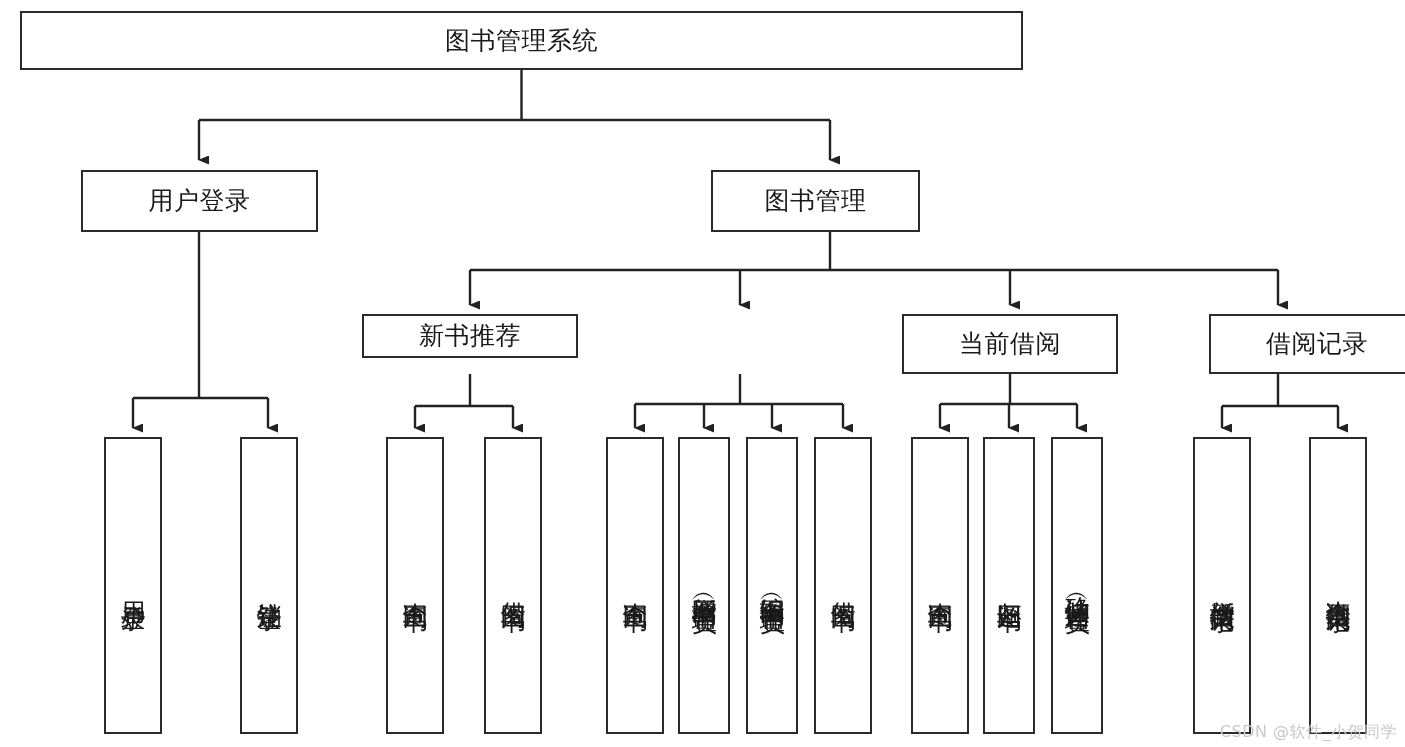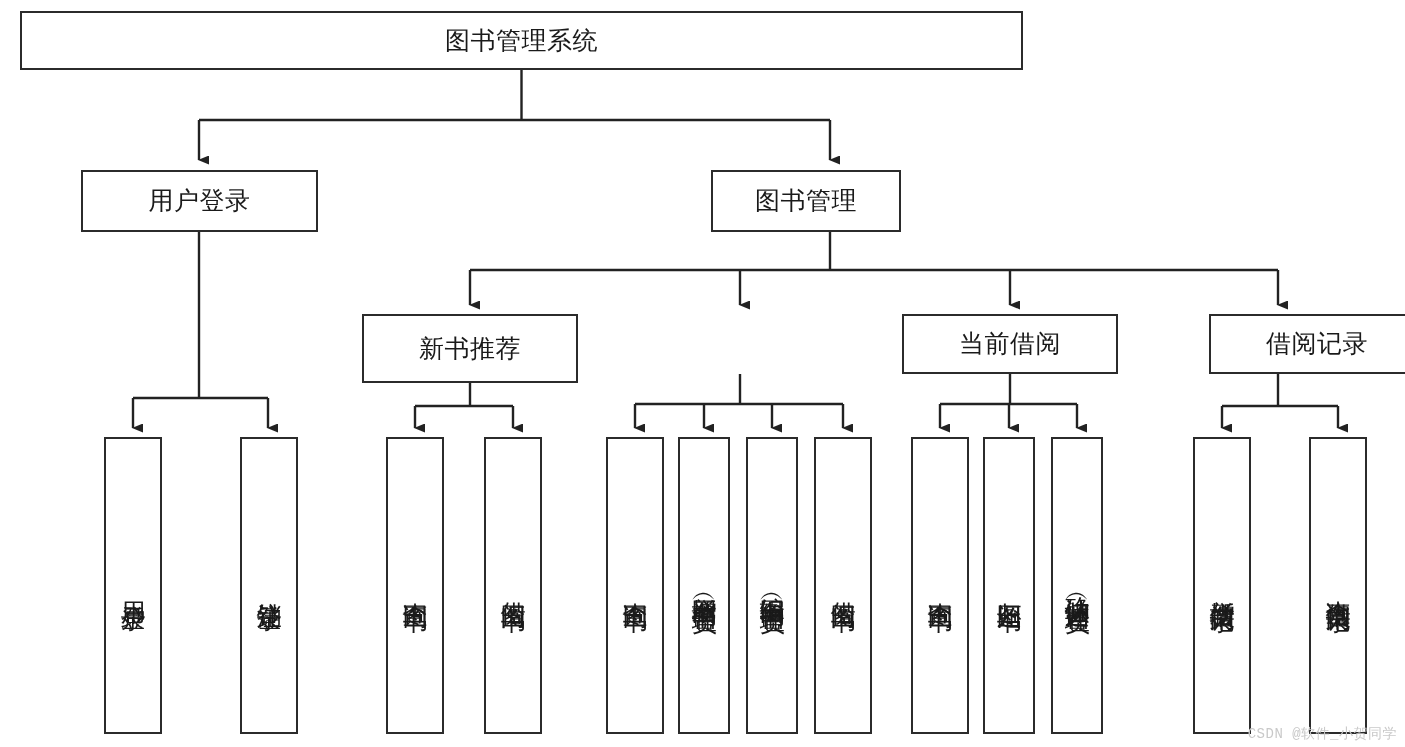--- a/index.html
+++ b/index.html
@@ -61,26 +61,25 @@
     text-orientation: upright;
     font-size: 25px;
     line-height: 1.02;
     letter-spacing: 2px;
     max-height: 100%;
   }
   #watermark {
     position: absolute;
     right: 8px;
     bottom: 4px;
-    font-size: 14px;
+    font-size: 16px;
     color: #c9c9c9;
     white-space: nowrap;
     letter-spacing: 0.5px;
     pointer-events: none;
-    font-family: Liberation Mono, monospace;
   }
 </style>
 </head>
 <body>
 
 <div id="diagram-root">
 
   <svg id="diagram-svg" viewBox="0 0 1405 747" xmlns="http://www.w3.org/2000/svg">
     <defs>
       <marker id="arrowhead" markerWidth="9" markerHeight="11" refX="4.5" refY="10" orient="auto" markerUnits="userSpaceOnUse">
@@ -134,25 +133,25 @@
     </g>
   </svg>
 
   <div class="node horiz root" style="left:20px; top:11px; width:1003px; height:59px;">
     <span class="label">图书管理系统</span>
   </div>
 
   <div class="node horiz" style="left:81px; top:170px; width:237px; height:62px;">
     <span class="label">用户登录</span>
   </div>
-  <div class="node horiz" style="left:711px; top:170px; width:190px; height:62px;">
+  <div class="node horiz" style="left:711px; top:170px; width:209px; height:62px;">
     <span class="label">图书管理</span>
   </div>
 
-  <div class="node horiz" style="left:362px; top:314px; width:216px; height:69px;">
+  <div class="node horiz" style="left:362px; top:314px; width:216px; height:44px;">
     <span class="label">新书推荐</span>
   </div>
   <div class="node horiz" style="left:902px; top:314px; width:216px; height:60px;">
     <span class="label">当前借阅</span>
   </div>
   <div class="node horiz" style="left:1170px; top:314px; width:216px; height:60px;margin-left:39px;">
     <span class="label">借阅记录</span>
   </div>
 
   <div class="node vert" style="left:104px; top:437px; width:58px; height:297px;">

